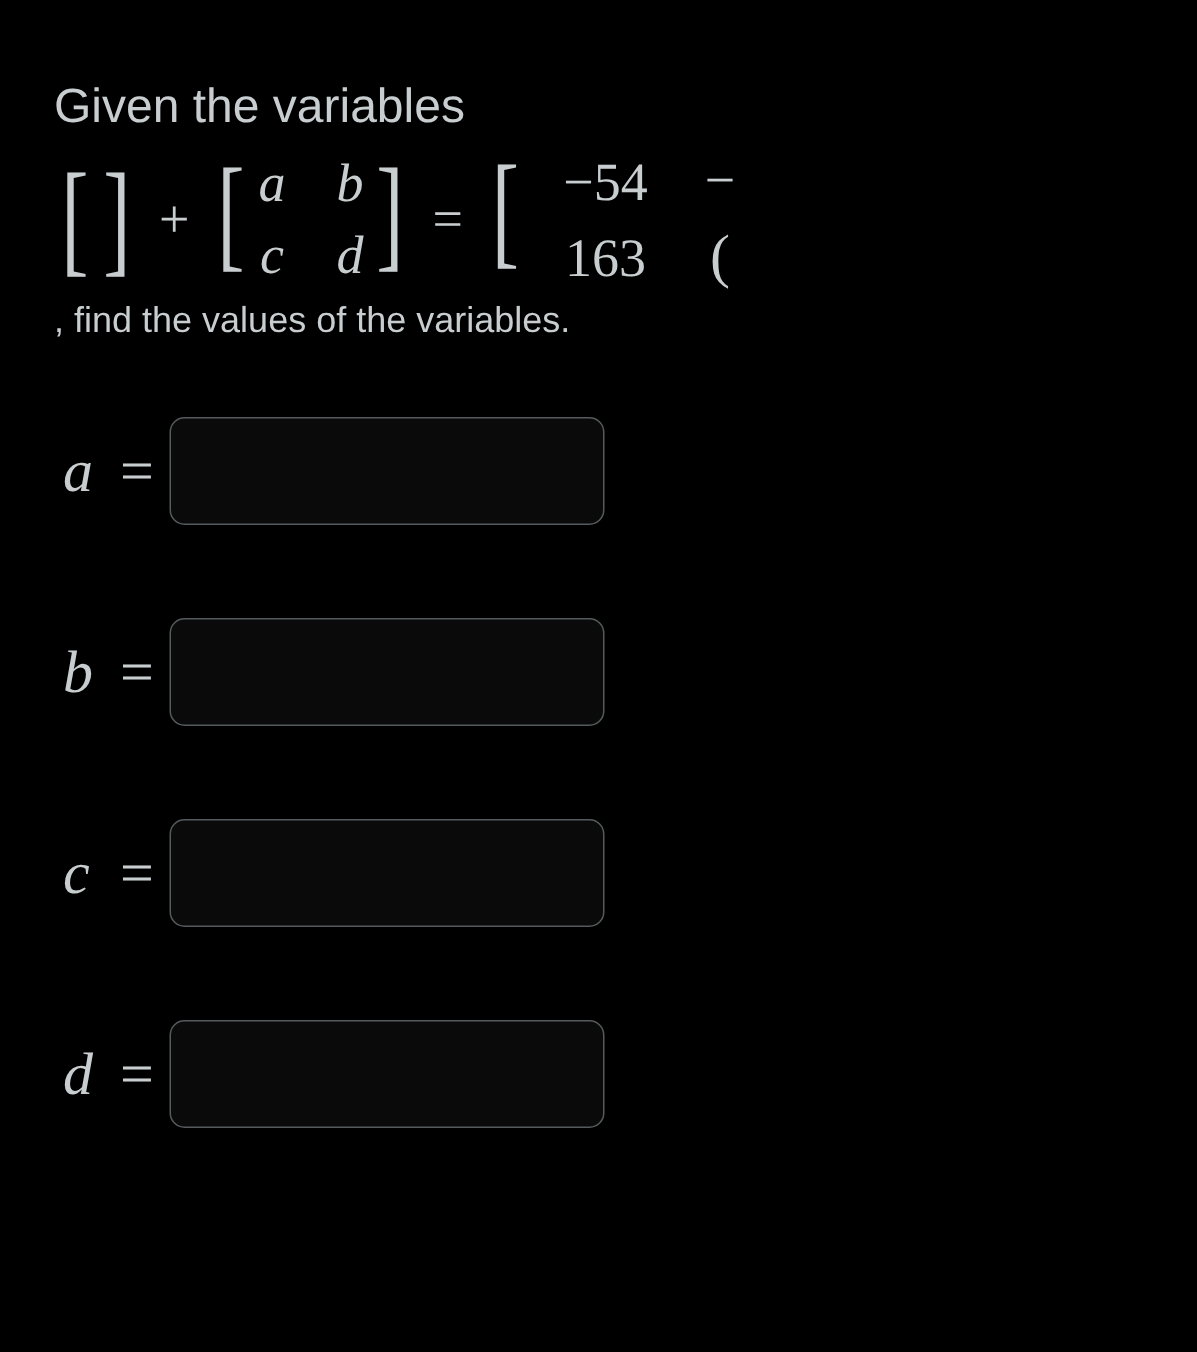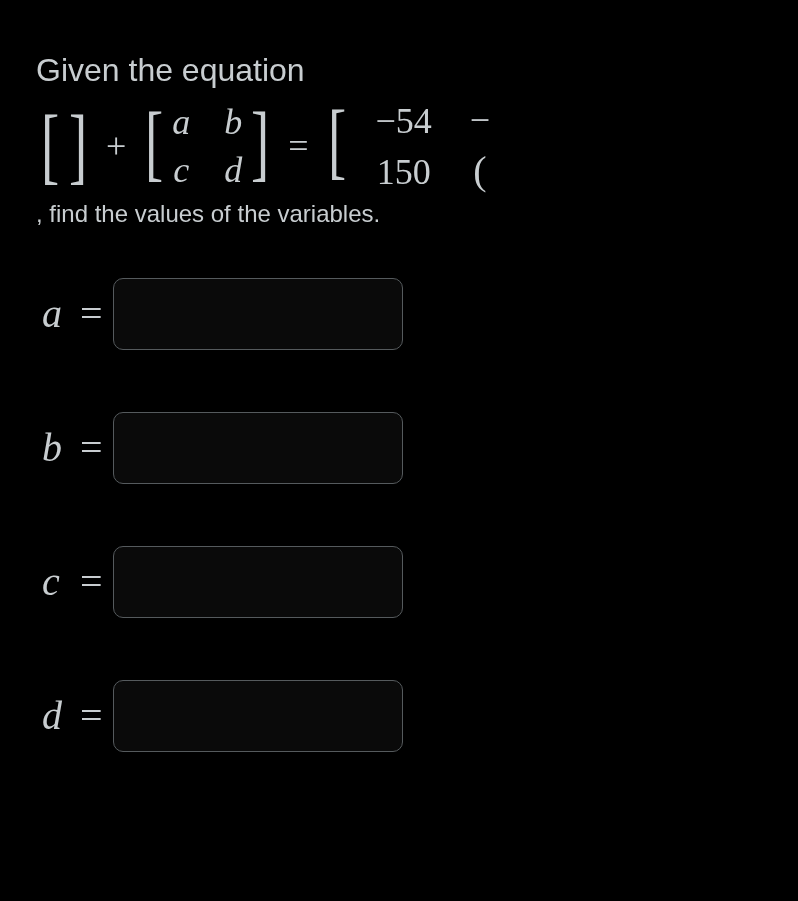--- a/index.html
+++ b/index.html
@@ -95,21 +95,21 @@
       border-radius: 10px;
       color: #c8cdd0;
       font-size: 30px;
       padding: 0 14px;
       outline: none;
     }
   </style>
 </head>
 <body>
 
-<div class="prompt-text">Given the equation</div>
+<div class="prompt-text">Given the variables</div>
 
 <div class="equation">
   <span class="matrix">
     <span class="bracket">[</span>
     <span class="bracket">]</span>
   </span>
 
   <span class="op">+</span>
 
   <span class="matrix">
@@ -122,21 +122,21 @@
     </span>
     <span class="bracket">]</span>
   </span>
 
   <span class="op">=</span>
 
   <span class="matrix">
     <span class="bracket">[</span>
     <span class="matrix-body col3" style="grid-template-columns:auto;margin-left:21px;">
       <span class="cell">−54</span>
-      <span class="cell">150</span>
+      <span class="cell">163</span>
     </span>
     <span class="tail-col">
       <span class="minus-tail">−</span>
       <span class="paren-tail">(</span>
     </span>
   </span>
 </div>
 
 <div class="post-text">, find the values of the variables.</div>
 

